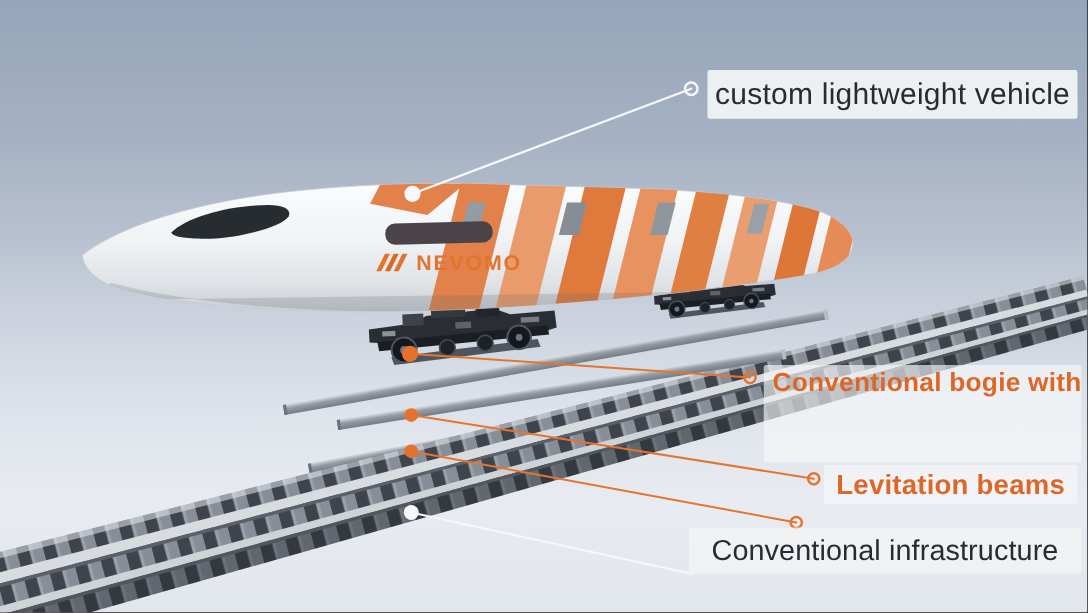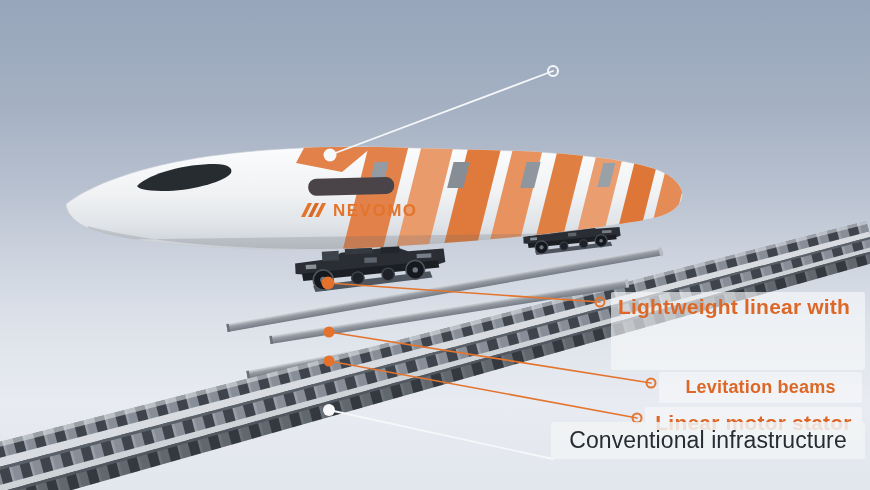--- a/index.html
+++ b/index.html
@@ -16,21 +16,21 @@
     font-size:24px;line-height:39px;font-weight:500;text-align:center;letter-spacing:.2px;
   }
   .label-bogie{
     left:611px;top:292px;width:254px;height:78px;padding:3px 0 0 7px;
     background:rgba(246,247,249,0.66);color:#dd6726;
     font-size:21px;line-height:24px;font-weight:700;text-align:left;letter-spacing:.2px;
   }
   .label-beams{
     left:659px;top:372px;width:203px;height:31px;
     background:rgba(246,247,249,0.66);color:#dd6726;
-    font-size:18px;line-height:31px;font-weight:700;text-align:center;letter-spacing:.2px;
+    font-size:22px;line-height:31px;font-weight:700;text-align:center;letter-spacing:.2px;
   }
   .label-stator{
     left:645px;top:407px;width:217px;height:32px;
     background:rgba(246,247,249,0.66);color:#dd6726;
     font-size:21px;line-height:32px;font-weight:700;text-align:center;letter-spacing:.2px;
   }
   .label-infra{
     left:551px;top:422px;width:314px;height:37px;
     background:rgba(241,243,245,0.85);color:#272c33;
     font-size:23px;line-height:37px;font-weight:500;text-align:center;letter-spacing:.1px;
@@ -164,30 +164,30 @@
     </g>
     <g>
       <circle cx="330" cy="155" r="6.5" fill="#f7f8fa"></circle>
       <circle cx="328" cy="283" r="6.5" fill="#e4722c"></circle>
       <circle cx="329" cy="332" r="5.5" fill="#e4722c"></circle>
       <circle cx="329" cy="361" r="5.5" fill="#e4722c"></circle>
       <circle cx="329" cy="410" r="6" fill="#f7f8fa"></circle>
     </g>
   </svg>
 
+  <div class="label label-vehicle">
+    <span>custom lightweight vehicle</span>
+  </div>
 
   <div class="label label-bogie">
-    <div>Lightweight linear with</div>
+    <div>Conventional bogie with</div>
   </div>
 
   <div class="label label-beams">
     <span>Levitation beams</span>
   </div>
 
-  <div class="label label-stator">
-    <span>Linear motor stator</span>
-  </div>
 
   <div class="label label-infra">
     <span>Conventional infrastructure</span>
   </div>
 
 </div>
 
 </body></html>

